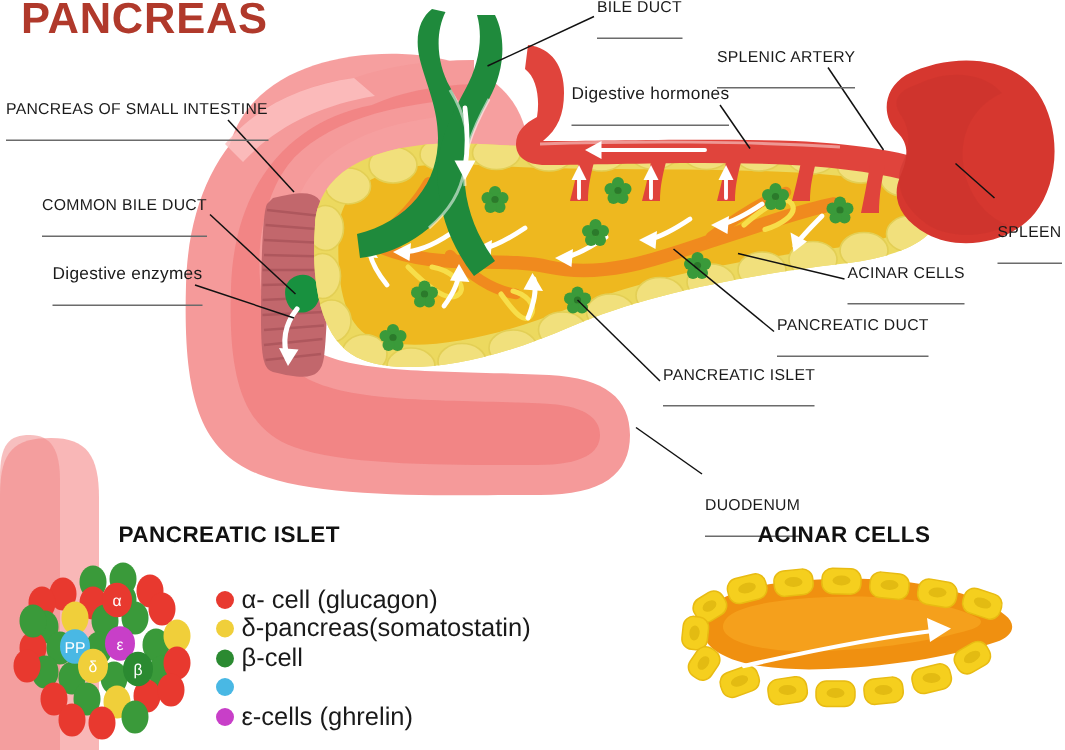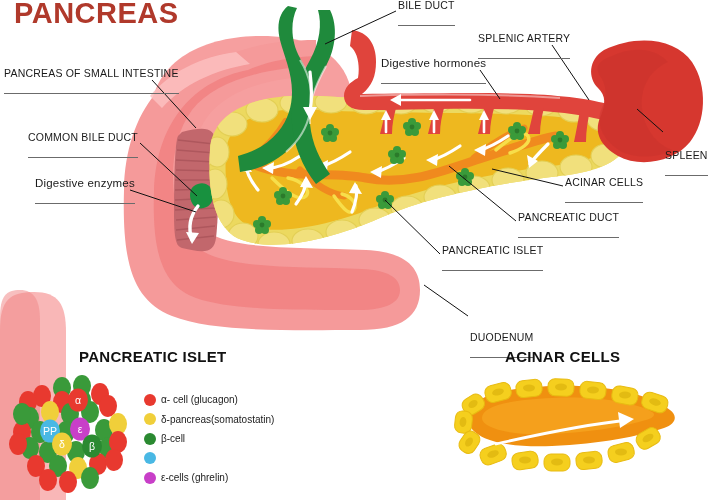--- a/index.html
+++ b/index.html
@@ -39,21 +39,21 @@
     left:14px;top:-3px;
     font-size:29px;
     font-weight:700;
     color:#b0392b;
     letter-spacing:.5px;
   }
 
   #legend{position:absolute;left:144px;top:390px;}
   .leg-row{display:flex;align-items:center;height:19.5px;}
   .leg-dot{width:12px;height:12px;border-radius:50%;margin-right:5px;flex:none;}
-  .leg-txt{font-size:10px;color:#1a1a1a;white-space:nowrap;}
+  .leg-txt{font-size:17px;color:#1a1a1a;white-space:nowrap;}
 </style>
 </head>
 <body>
 
 <div id="stage">
 
   <svg id="art" viewBox="0 0 710 500">
     <defs>
       <clipPath id="pancClip">
         <path d="M210,150 C212,110 258,92 320,96 C400,101 500,96 575,104

